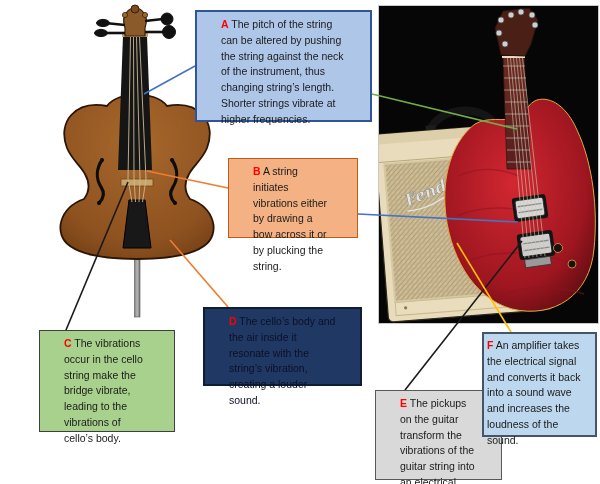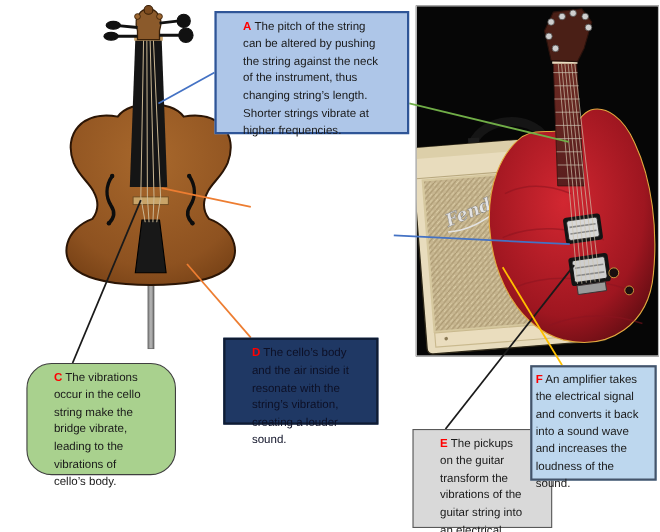--- a/index.html
+++ b/index.html
@@ -7,22 +7,22 @@
           font-family:"Liberation Sans",sans-serif;}
   .illus{position:absolute;}
   #cello-svg{left:55px;top:2px;}
   #photo-svg{left:378px;top:5px;border:1.5px solid #c9c9c9;background:#060606;}
   #connectors{position:absolute;left:0;top:0;width:600px;height:484px;z-index:5;pointer-events:none;}
   .callout{position:absolute;box-sizing:border-box;z-index:6;border-style:solid;border-width:2px;
            font-size:10.5px;line-height:1.5;color:#1a1a1a;padding:5px 24px;}
   .callout .letter{font-weight:bold;}
   #box-a{left:195px;top:10px;width:177px;height:112px;}
   #box-b{left:228px;top:158px;width:130px;height:80px;border-width:1.5px;}
-  #box-c{left:24px;top:330px;width:136px;height:102px;border-width:1.5px;border-radius:23px;}
-  #box-d{left:203px;top:307px;width:141px;height:79px;}
+  #box-c{left:39px;top:330px;width:136px;height:102px;border-width:1.5px;}
+  #box-d{left:203px;top:307px;width:159px;height:79px;}
   #box-e{left:335px;top:390px;width:127px;height:90px;border-width:1.5px;}
   #box-f{left:482px;top:332px;width:115px;height:105px;padding:4px 3px;}
   .caption{position:absolute;left:40px;top:443px;font-size:11px;color:#111;z-index:6;}
   .caption b{font-weight:bold;}
 </style>
 </head>
 <body>
 
 <div class="canvas">
 
@@ -200,20 +200,24 @@
       <line x1="66" y1="330" x2="128" y2="182" stroke="#1A1A1A" stroke-width="1.6"></line>
       <line x1="228" y1="307" x2="170" y2="240" stroke="#ED7D31" stroke-width="1.6"></line>
       <line x1="405" y1="390" x2="522" y2="241" stroke="#1A1A1A" stroke-width="1.6"></line>
       <line x1="511" y1="332" x2="457" y2="243" stroke="#FFC000" stroke-width="1.6"></line>
     </svg>
 
   <div class="callout" id="box-a" style="background: rgb(174, 198, 232); border-color: rgb(47, 85, 151);">
     <span class="letter" style="color: rgb(255, 0, 0);">A</span>
     <span class="ctext">The pitch of the string can be altered by pushing the string against the neck of the instrument, thus changing string’s length. Shorter strings vibrate at higher frequencies.</span>
   </div>
+  <div class="callout" id="box-b" style="background: rgb(244, 177, 131); border-color: rgb(197, 90, 17);">
+    <span class="letter" style="color: rgb(255, 0, 0);">B</span>
+    <span class="ctext">A string initiates vibrations either by drawing a bow across it or by plucking the string.</span>
+  </div>
   <div class="callout" id="box-c" style="background: rgb(169, 209, 142); border-color: rgb(63, 63, 63);">
     <span class="letter" style="color: rgb(255, 0, 0);">C</span>
     <span class="ctext">The vibrations occur in the cello string make the bridge vibrate, leading to the vibrations of cello’s body.</span>
   </div>
   <div class="callout" id="box-d" style="background: rgb(31, 56, 100); border-color: rgb(15, 28, 51);">
     <span class="letter" style="color: rgb(255, 0, 0);">D</span>
     <span class="ctext" style="color: rgb(13, 16, 38);">The cello’s body and the air inside it resonate with the string’s vibration, creating a louder sound.</span>
   </div>
   <div class="callout" id="box-e" style="background: rgb(217, 217, 217); border-color: rgb(89, 89, 89); margin-left: 40px;">
     <span class="letter" style="color: rgb(255, 0, 0);">E</span>

